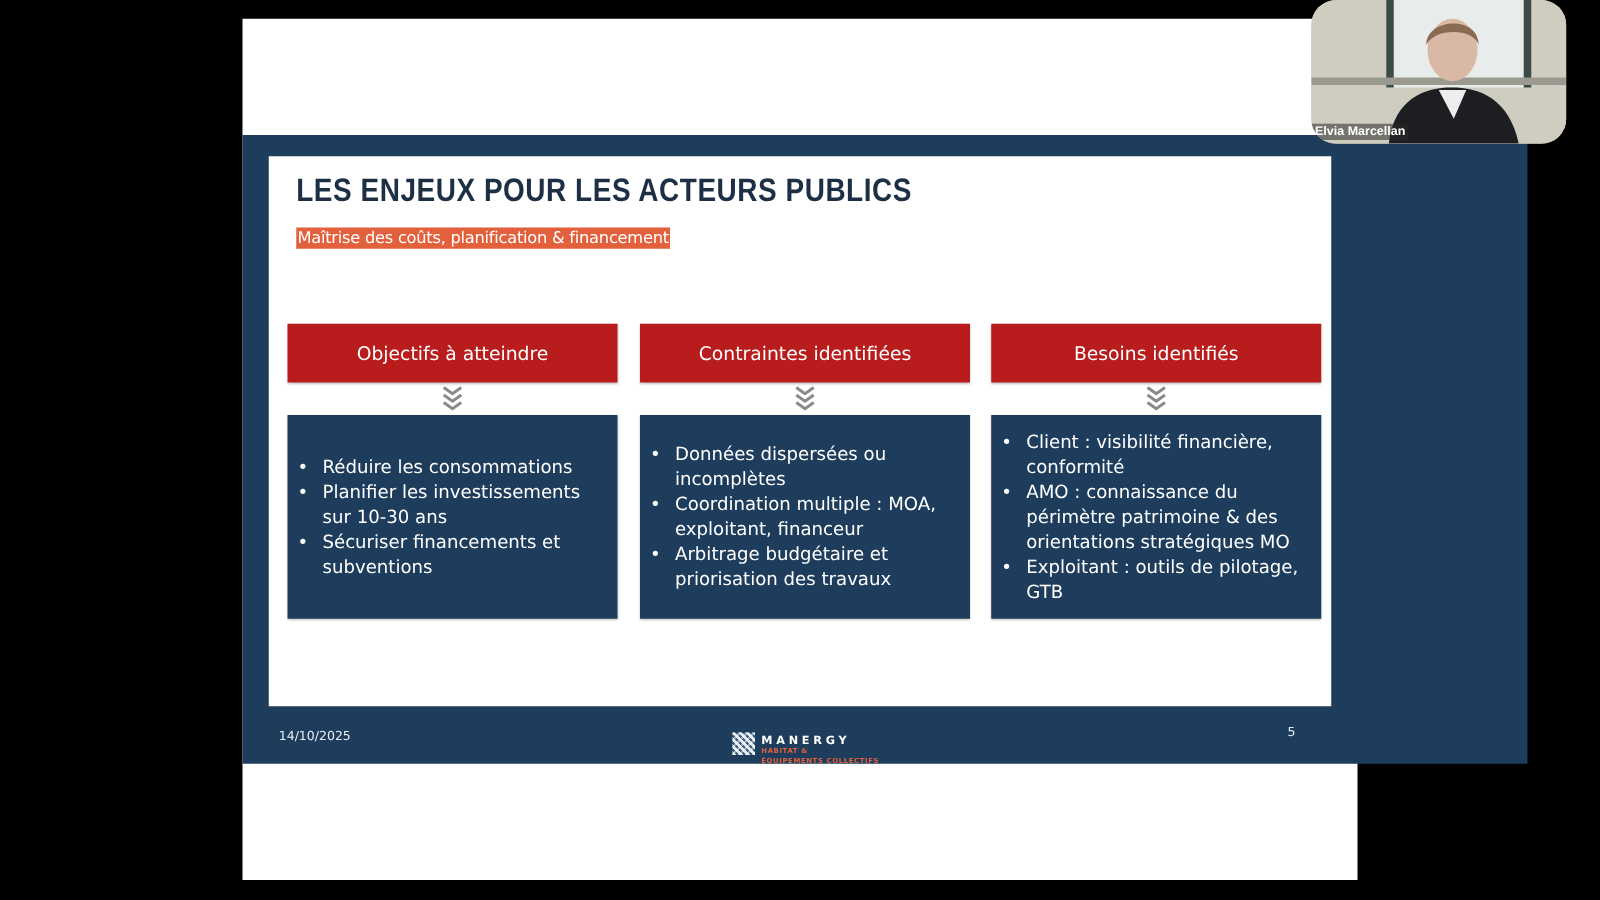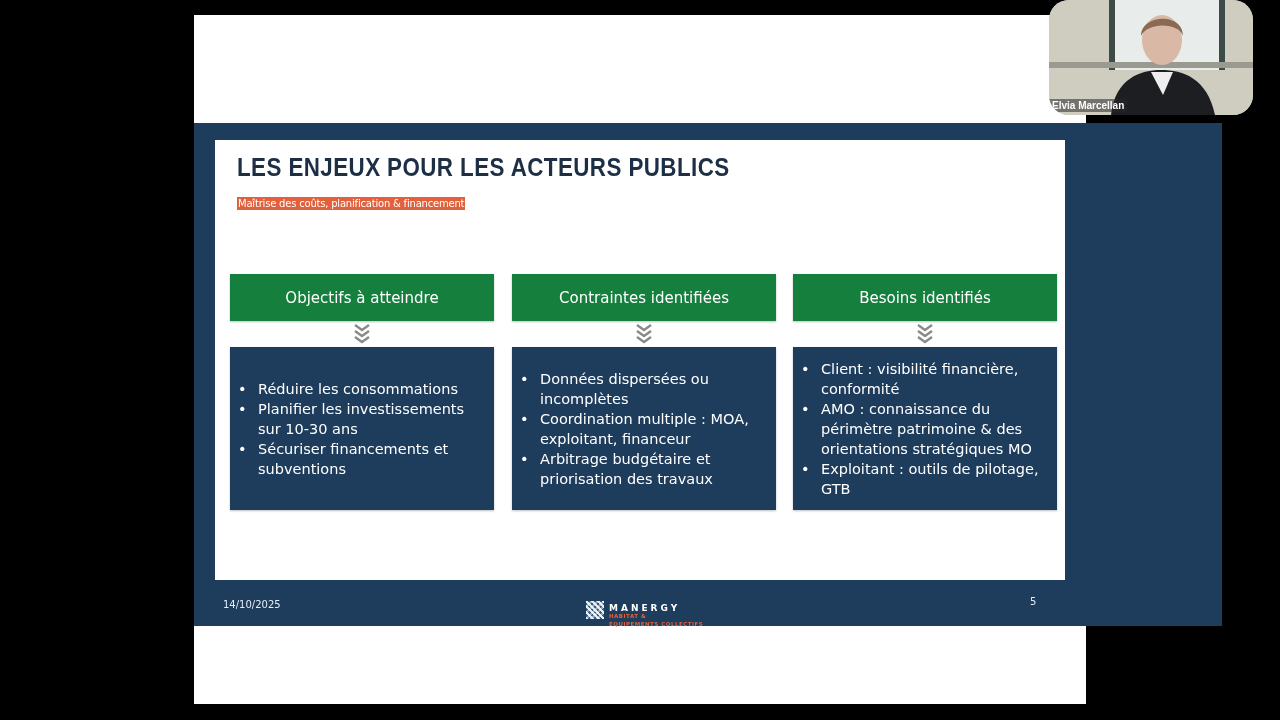--- a/index.html
+++ b/index.html
@@ -5,43 +5,43 @@
   html, body { margin:0; padding:0; }
   body {
     width:1280px; height:720px; background:#000; position:relative; overflow:hidden;
     font-family: "DejaVu Sans", sans-serif;
   }
   .share-area {
     position:absolute; left:194px; top:15px; width:892px; height:689px;
     background:#fff;
   }
   .slide-band {
-    position:absolute; left:0; top:108px; width:1028px; height:503px;
+    position:absolute; left:0; top:93px; width:1028px; height:503px;
     background:#1e3c5b;
   }
   .slide-card {
     position:absolute; left:21px; top:17px; width:850px; height:440px;
     background:#fff;
   }
   .slide-title {
     position:absolute; left:22px; top:12px; margin:0;
     font-family: "Liberation Sans", sans-serif; font-weight:bold;
     font-size:26px; letter-spacing:0.5px; color:#1c2f45;
     transform: scaleX(0.86); transform-origin:left center;
     white-space:nowrap;
   }
   .subtitle-tag {
     position:absolute; left:22px; top:57px; padding:1px 1px;
-    background:#e2603b; color:#fff; font-size:10px;
+    background:#e2603b; color:#fff; font-size:13px;
     font-family:"DejaVu Sans", sans-serif; white-space:nowrap;
     letter-spacing:-0.2px;
   }
   .col { position:absolute; top:134px; width:264px; }
   .col-head {
-    height:47px; background:#15803d; color:#fff; font-size:15px;
+    height:47px; background:#b91c1c; color:#fff; font-size:15px;
     display:flex; align-items:center; justify-content:center;
     box-shadow:0 1px 2px rgba(0,0,0,0.25);
     text-align:right;
   }
   .col-arrow {
     height:26px; display:flex; align-items:center; justify-content:center;
   }
   .col-body {
     height:163px; background:#1e3c5b; color:#fff;
     display:flex; align-items:center; box-shadow:0 1px 2px rgba(0,0,0,0.25);

